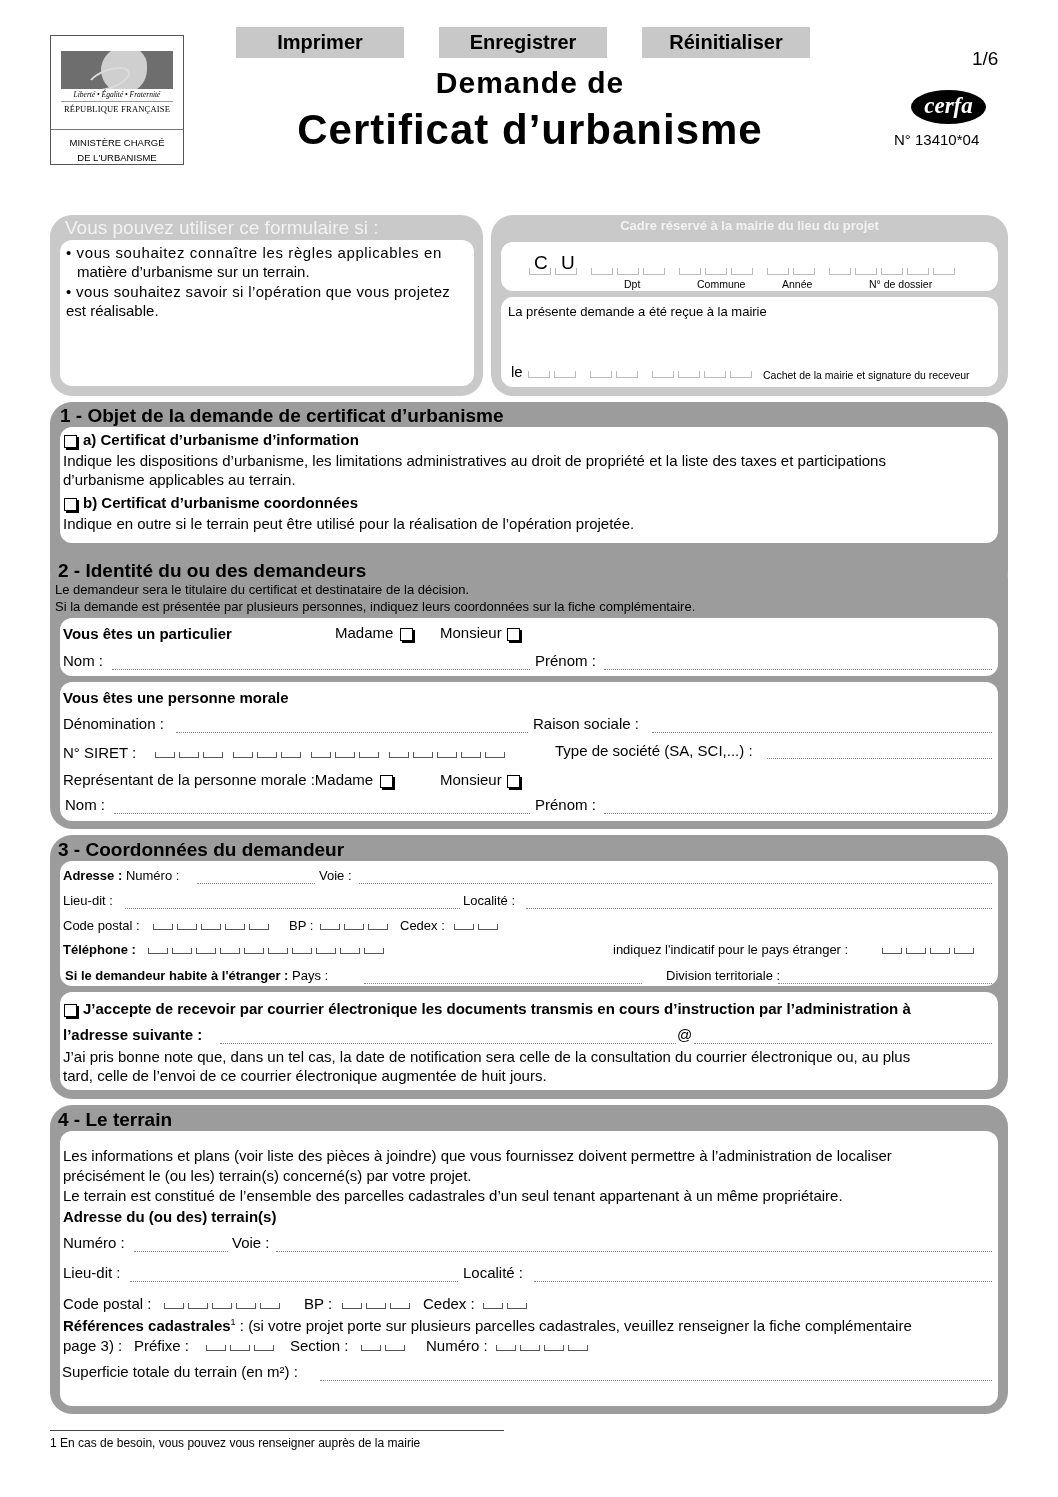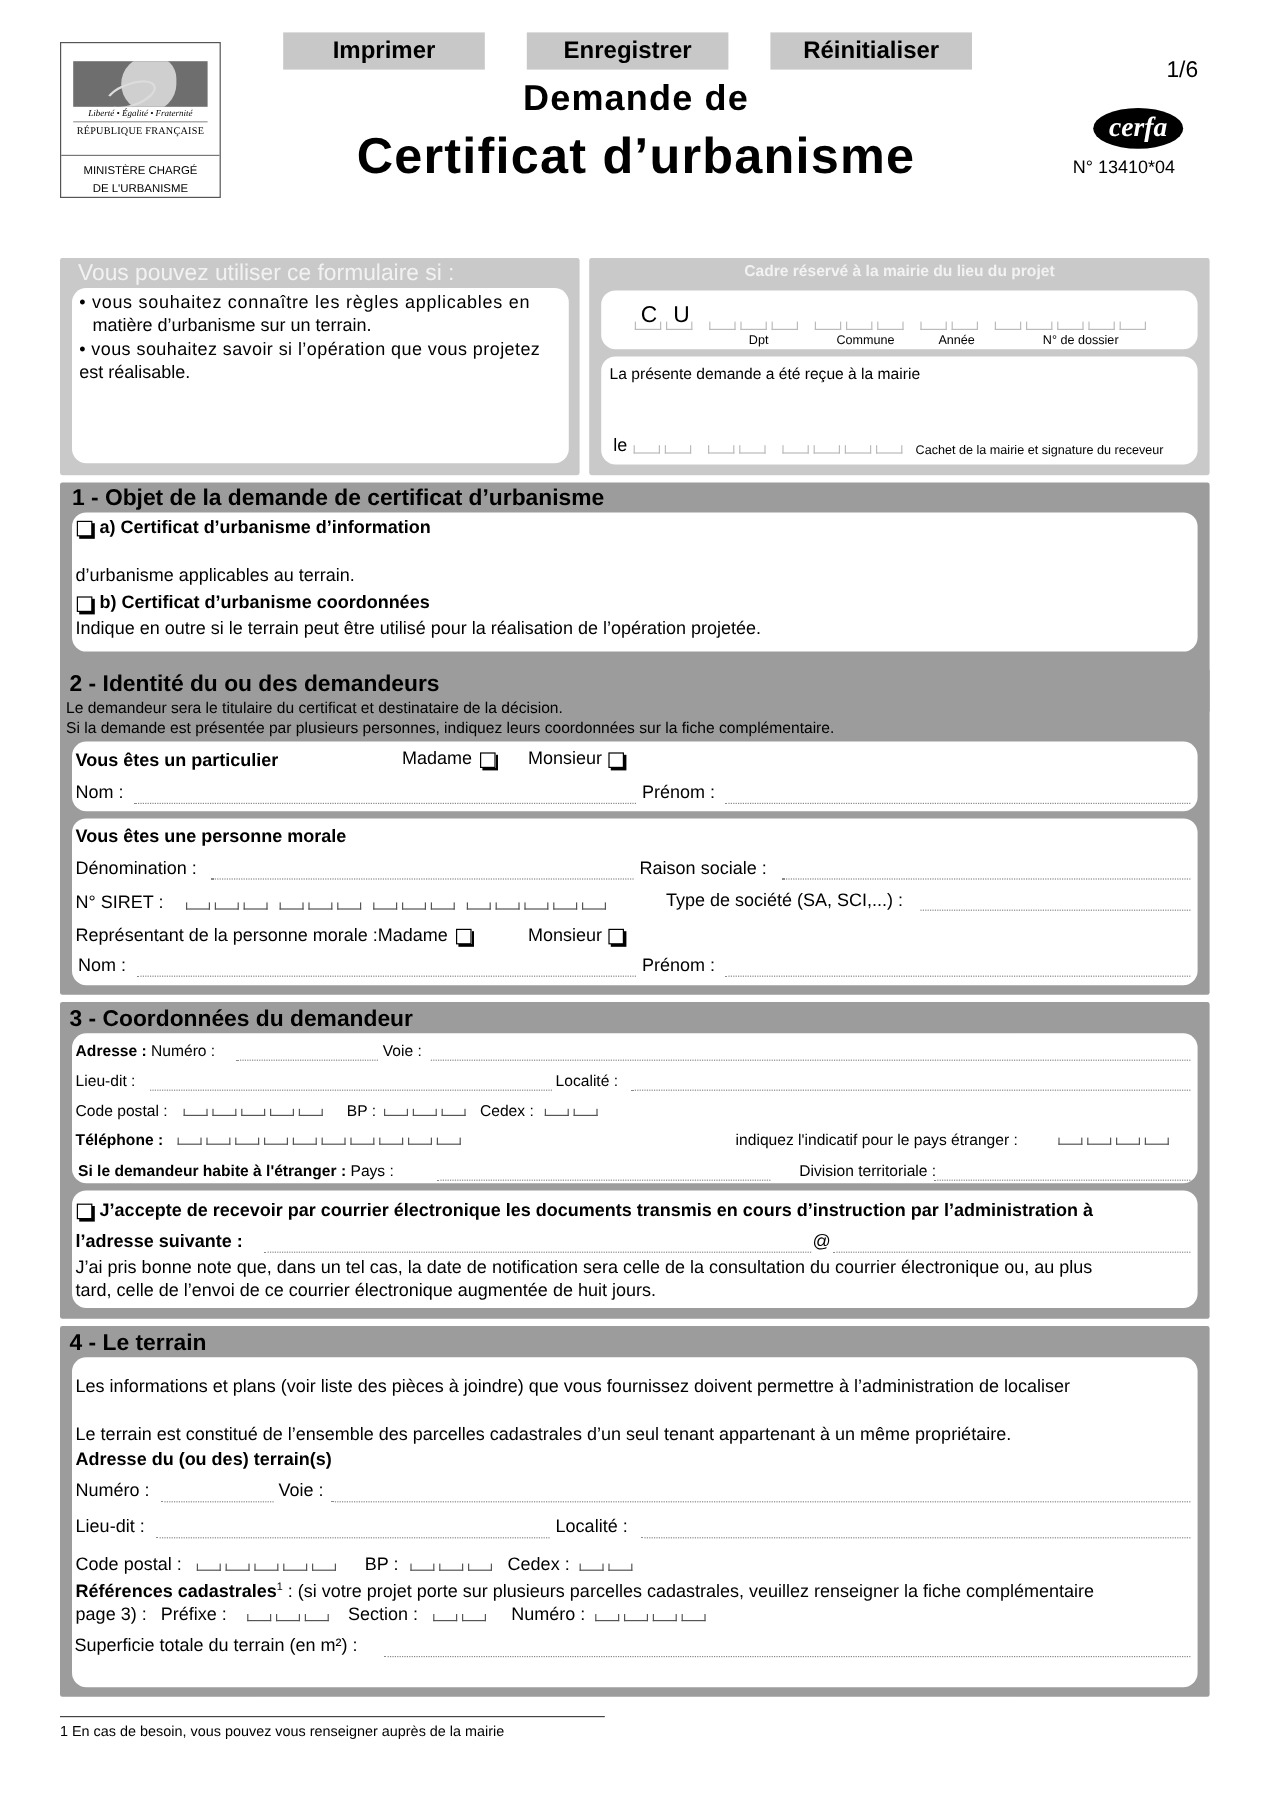--- a/index.html
+++ b/index.html
@@ -15,21 +15,21 @@
   .logo-rep { position:absolute; left:0; top:68px; width:132px; text-align:center; font-family:"Liberation Serif", serif; font-size:8.5px; letter-spacing:0.2px; }
   .logo-sep2 { position:absolute; left:0; top:93px; width:132px; border-top:1px solid #777; }
   .logo-min { position:absolute; left:0; top:99px; width:132px; text-align:center; font-size:9.5px; line-height:15px; }
   .topbtn { top:27px; height:31px; width:168px; background:#c8c8c8; text-align:center; font-weight:bold; font-size:20px; line-height:31px; cursor:pointer; border:none; font-family:"Liberation Sans", sans-serif; padding:0; }
   .title1 { left:300px; top:66px; width:460px; text-align:center; font-weight:bold; font-size:30px; letter-spacing:1px; }
   .title2 { left:250px; top:106px; width:560px; text-align:center; font-weight:bold; font-size:42px; letter-spacing:1px; }
   .pagenum { left:972px; top:48px; font-size:19px; }
   .cerfa { left:911px; top:90px; width:75px; height:34px; background:#000; border-radius:50%; color:#fff; font-family:"Liberation Serif", serif; font-style:italic; font-weight:bold; font-size:23px; text-align:center; line-height:32px; }
   .cerfanum { left:894px; top:131px; font-size:15px; }
   
-  .panel { background:#c9c9c9; border-radius:2px; box-sizing:border-box; }
+  .panel { background:#c9c9c9; border-radius:22px; box-sizing:border-box; }
   .panel.dark { background:#9c9c9c; }
   .inner { background:#fff; border-radius:12px; position:absolute; box-sizing:border-box; }
   .ptitle-light { color:#f2f2f2; font-size:19px; position:absolute; }
   .sec-title { position:absolute; font-weight:bold; font-size:19px; }
   .txt { position:absolute; font-size:15px; white-space:nowrap; }
   .small { font-size:13px; }
   .b { font-weight:bold; }
   .dots { position:absolute; border-bottom:1px dotted #888; height:0; }
   .boxes { position:absolute; display:flex; }
   .cell { width:20px; height:6px; border-left:1px solid #555; border-bottom:1px solid #555; border-right:1px solid #555; box-sizing:border-box; margin-right:4px; }
@@ -123,20 +123,21 @@
         <div class="cell light"></div>
     </div>
     <div class="txt" style="left:262px; top:72px; font-size:10.5px;">Cachet de la mairie et signature du receveur</div>
   </div>
 </div>
 
 <div class="abs panel dark" style="left:50px; top:402px; width:958px; height:192px;">
   <div class="sec-title" style="left:10px; top:3px;">1 - Objet de la demande de certificat d’urbanisme</div>
   <div class="inner" style="left:10px; top:25px; width:938px; height:116px;">
     <div class="txt b" style="left:2px; top:4px;"><span class="chk"></span><span>a) Certificat d’urbanisme d’information</span></div>
+    <div class="txt" style="left:3px; top:25px;">Indique les dispositions d’urbanisme, les limitations administratives au droit de propriété et la liste des taxes et participations</div>
     <div class="txt" style="left:3px; top:44px;">d’urbanisme applicables au terrain.</div>
     <div class="txt b" style="left:2px; top:67px;"><span class="chk"></span><span>b) Certificat d’urbanisme coordonnées</span></div>
     <div class="txt" style="left:3px; top:88px;">Indique en outre si le terrain peut être utilisé pour la réalisation de l’opération projetée.</div>
   </div>
 </div>
 
 <div class="abs panel dark" style="left:50px; top:557px; width:958px; height:272px;">
   <div class="sec-title" style="left:8px; top:3px;">2 - Identité du ou des demandeurs</div>
   <div class="txt small" style="left:5px; top:25px;">Le demandeur sera le titulaire du certificat et destinataire de la décision.</div>
   <div class="txt small" style="left:5px; top:42px;">Si la demande est présentée par plusieurs personnes, indiquez leurs coordonnées sur la fiche complémentaire.</div>
@@ -249,20 +250,21 @@
     <div class="dots" style="left:634px; top:51px; width:298px;"></div>
     <div class="txt" style="left:3px; top:56px;">J’ai pris bonne note que, dans un tel cas, la date de notification sera celle de la consultation du courrier électronique ou, au plus</div>
     <div class="txt" style="left:3px; top:75px;">tard, celle de l’envoi de ce courrier électronique augmentée de huit jours.</div>
   </div>
 </div>
 
 <div class="abs panel dark" style="left:50px; top:1105px; width:958px; height:309px;">
   <div class="sec-title" style="left:8px; top:4px;">4 - Le terrain</div>
   <div class="inner" style="left:10px; top:26px; width:938px; height:275px;">
     <div class="txt" style="left:3px; top:16px;">Les informations et plans (voir liste des pièces à joindre) que vous fournissez doivent permettre à l’administration de localiser</div>
+    <div class="txt" style="left:3px; top:36px;">précisément le (ou les) terrain(s) concerné(s) par votre projet.</div>
     <div class="txt" style="left:3px; top:56px;text-align:right;">Le terrain est constitué de l’ensemble des parcelles cadastrales d’un seul tenant appartenant à un même propriétaire.</div>
     <div class="txt b" style="left:3px; top:77px;">Adresse du (ou des) terrain(s)</div>
     <div class="txt" style="left:3px; top:103px;">Numéro :</div>
     <div class="dots" style="left:74px; top:120px; width:94px;"></div>
     <div class="txt" style="left:172px; top:103px;">Voie :</div>
     <div class="dots" style="left:216px; top:120px; width:716px;"></div>
     <div class="txt" style="left:3px; top:133px;">Lieu-dit :</div>
     <div class="dots" style="left:70px; top:150px; width:328px;"></div>
     <div class="txt" style="left:403px; top:133px;">Localité :</div>
     <div class="dots" style="left:474px; top:150px; width:458px;"></div>

